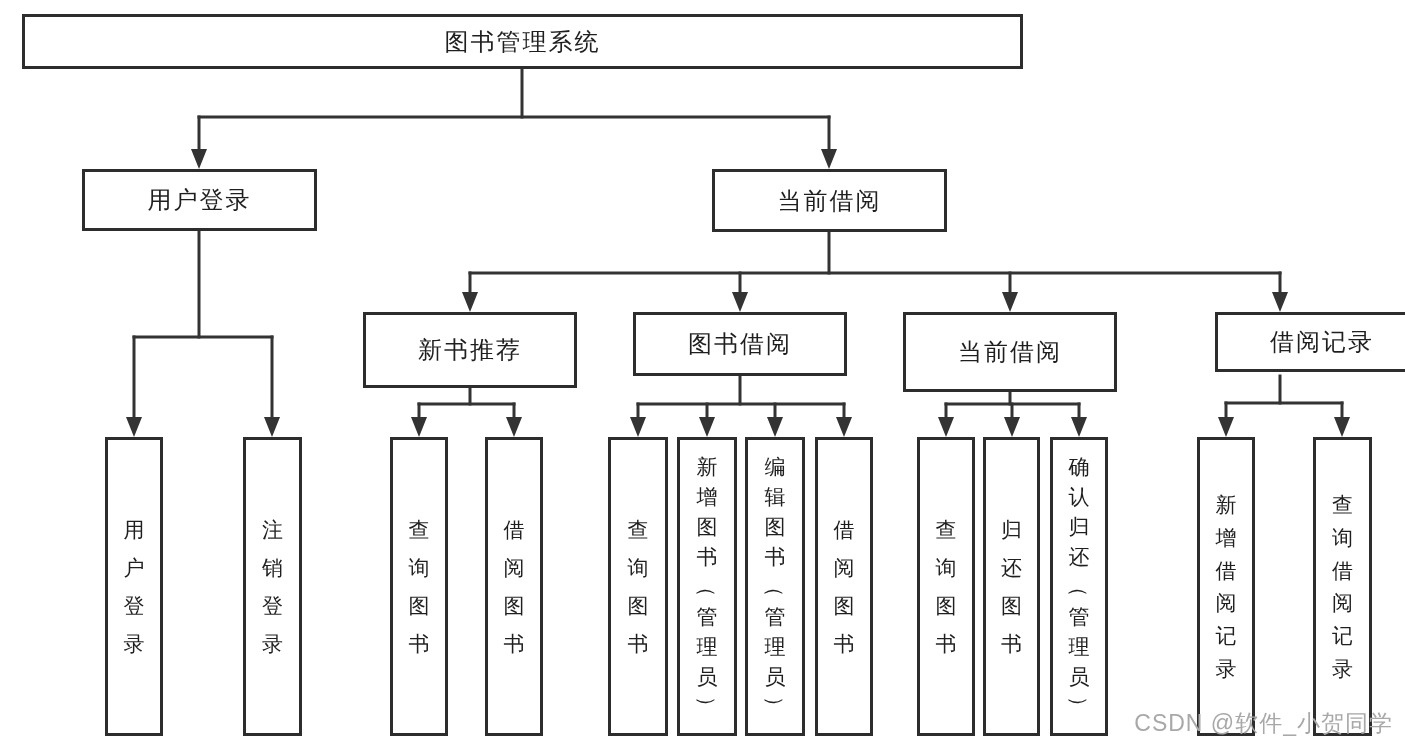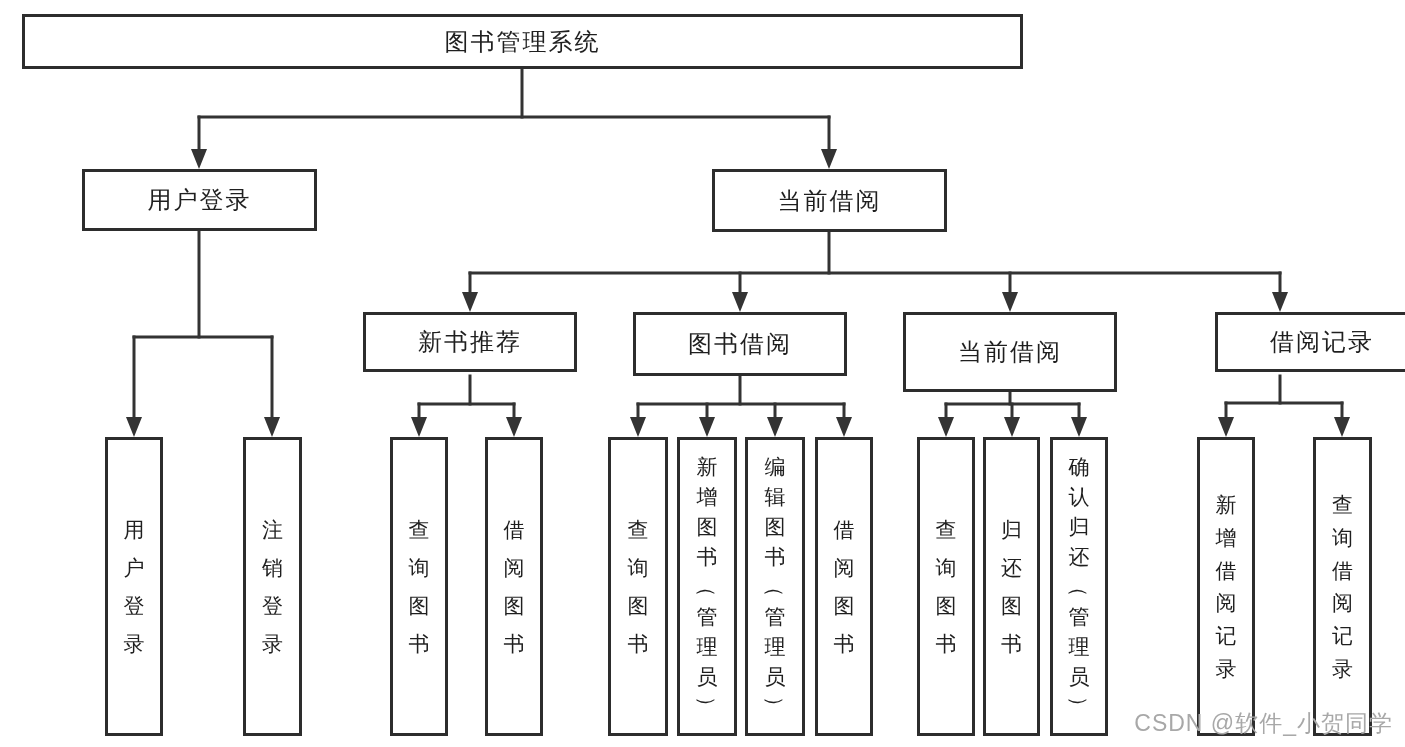--- a/index.html
+++ b/index.html
@@ -115,21 +115,21 @@
       <line x1="1226" y1="403" x2="1342" y2="403" stroke="#333333" stroke-width="3" stroke-linecap="square"></line>
       <line x1="1226" y1="403" x2="1226" y2="421" stroke="#333333" stroke-width="3" stroke-linecap="square"></line>
       <polygon points="1226,437 1218,417 1234,417" fill="#333333"></polygon>
       <line x1="1342" y1="403" x2="1342" y2="421" stroke="#333333" stroke-width="3" stroke-linecap="square"></line>
       <polygon points="1342,437 1334,417 1350,417" fill="#333333"></polygon>
     </svg>
   <div id="nodes">
       <div class="node h" style="left: 22px; top: 14px; width: 1001px; height: 55px;">图书管理系统</div>
       <div class="node h" style="left: 82px; top: 169px; width: 235px; height: 62px;">用户登录</div>
       <div class="node h" style="left: 712px; top: 169px; width: 235px; height: 63px;">当前借阅</div>
-      <div class="node h" style="left: 363px; top: 312px; width: 214px; height: 60px;">新书推荐</div>
+      <div class="node h" style="left: 363px; top: 312px; width: 214px; height: 76px;">新书推荐</div>
       <div class="node h" style="left: 633px; top: 312px; width: 214px; height: 64px; text-align: center;">图书借阅</div>
       <div class="node h" style="left: 903px; top: 312px; width: 214px; height: 80px;">当前借阅</div>
       <div class="node h" style="left: 1215px; top: 312px; width: 214px; height: 60px;">借阅记录</div>
       <div class="node v" style="left: 105px; top: 437px; width: 58px; height: 299px; gap: 17px;">
         <span class="vchar">用</span>
         <span class="vchar">户</span>
         <span class="vchar">登</span>
         <span class="vchar">录</span>
       </div>
       <div class="node v" style="left: 243px; top: 437px; width: 59px; height: 299px; gap: 17px;">

